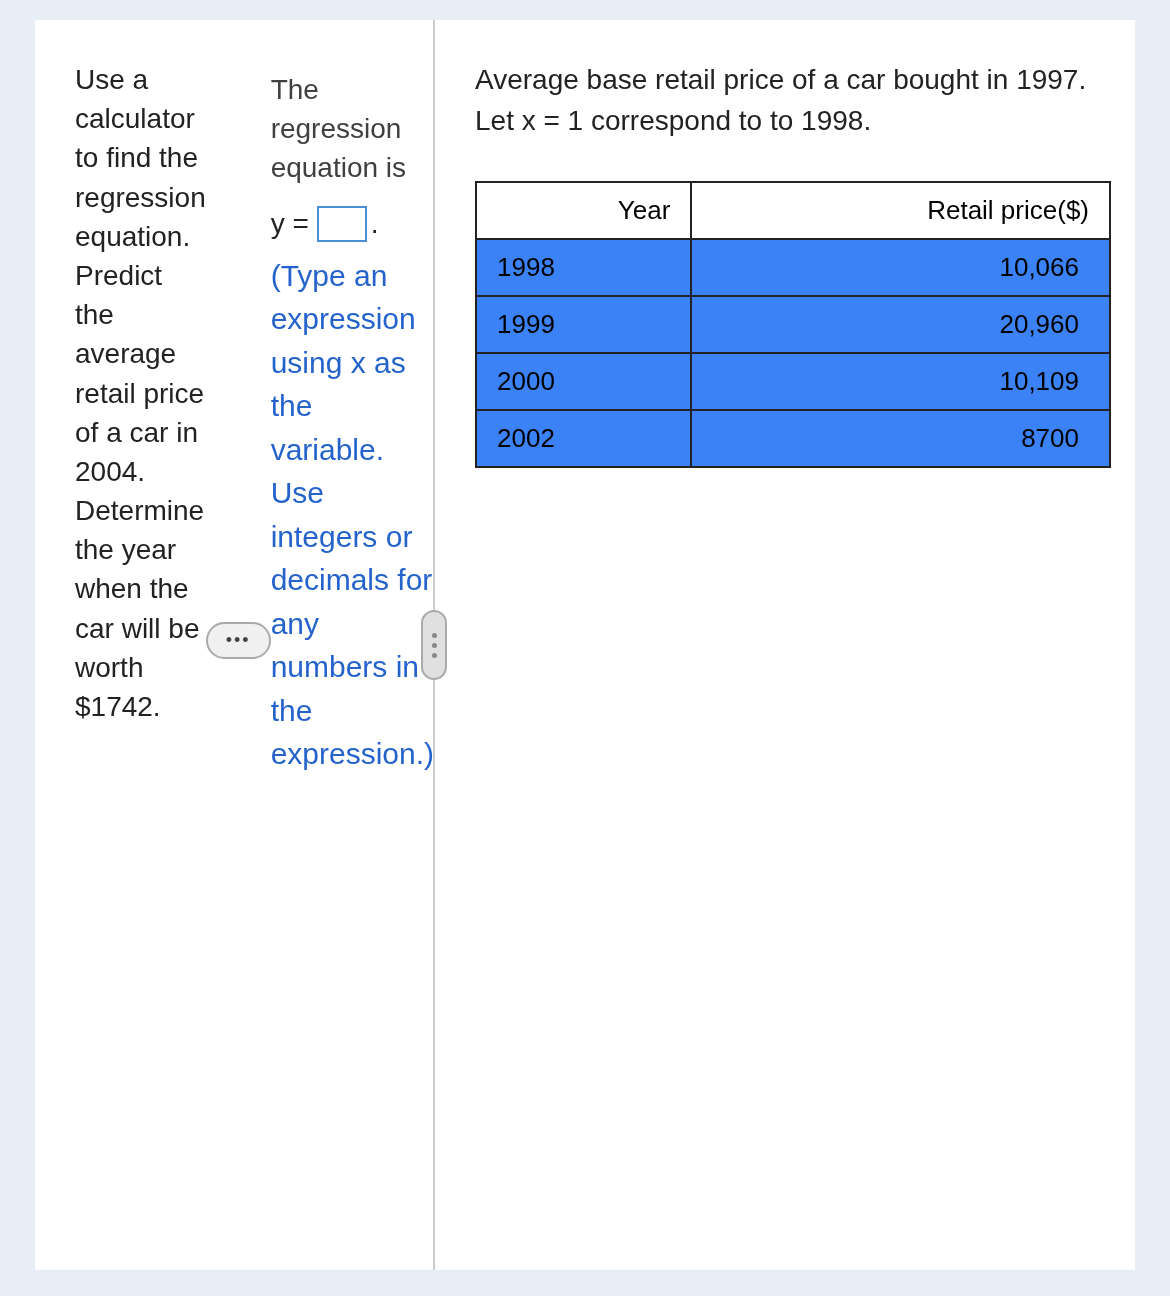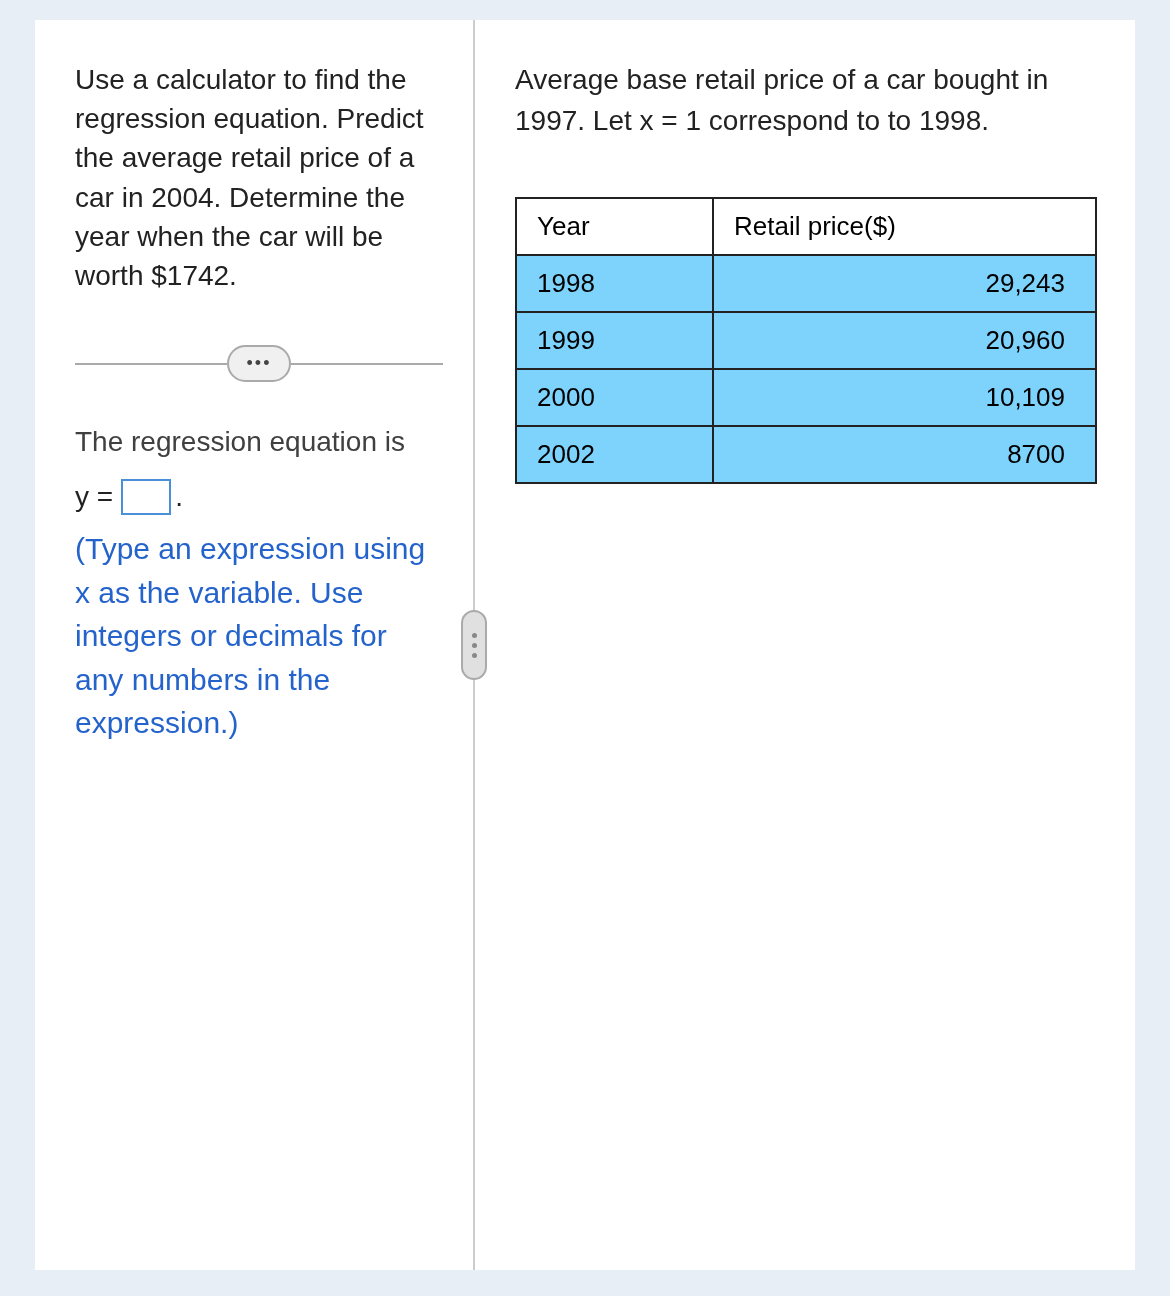--- a/index.html
+++ b/index.html
@@ -22,34 +22,33 @@
       width: 1100px;
       min-height: 1250px;
       background-color: #ffffff;
       margin: 20px auto;
       display: flex;
       flex-direction: row;
       position: relative;
     }
 
     .left-panel {
-      width: 440px;
+      width: 400px;
       padding: 40px 30px 40px 40px;
       display: flex;
-      flex-direction: column;
+      flex-direction: row;
       border-right: 2px solid #cccccc;
       position: relative;
     }
 
     .right-panel {
       flex: 1;
-      padding: 40px 38px 40px 40px;
+      padding: 40px 24px 40px 40px;
       display: flex;
       flex-direction: column;
-      gap: 16px;
     }
 
     .problem-text {
       font-size: 28px;
       line-height: 1.4;
       color: #222222;
       margin-bottom: 30px;
     }
 
     .divider-with-button {
@@ -149,30 +148,30 @@
       border-collapse: collapse;
       border: 2px solid #222222;
       margin-top: 10px;
     }
 
     .data-table th {
       border: 2px solid #222222;
       padding: 12px 20px;
       font-size: 26px;
       font-weight: normal;
-      text-align: left;
+      text-align: right;
       background-color: #ffffff;
     }
 
     .data-table td {
       border: 2px solid #222222;
       padding: 12px 25px;
       font-size: 26px;
       text-align: center;
-      background-color: #7dd3fc;
+      background-color: #3b82f6;
     }
 
     .data-table td:first-child {
       text-align: left;
       padding-left: 20px;
     }
 
     .data-table td:last-child {
       text-align: right;
       padding-right: 30px;
@@ -220,21 +219,21 @@
     <table class="data-table">
       <thead>
         <tr>
           <th>Year</th>
           <th>Retail price($)</th>
         </tr>
       </thead>
       <tbody id="table-body">
       <tr>
             <td>1998</td>
-            <td>29,243</td>
+            <td>10,066</td>
           </tr>
           <tr>
             <td>1999</td>
             <td>20,960</td>
           </tr>
           <tr>
             <td>2000</td>
             <td>10,109</td>
           </tr>
           <tr>

